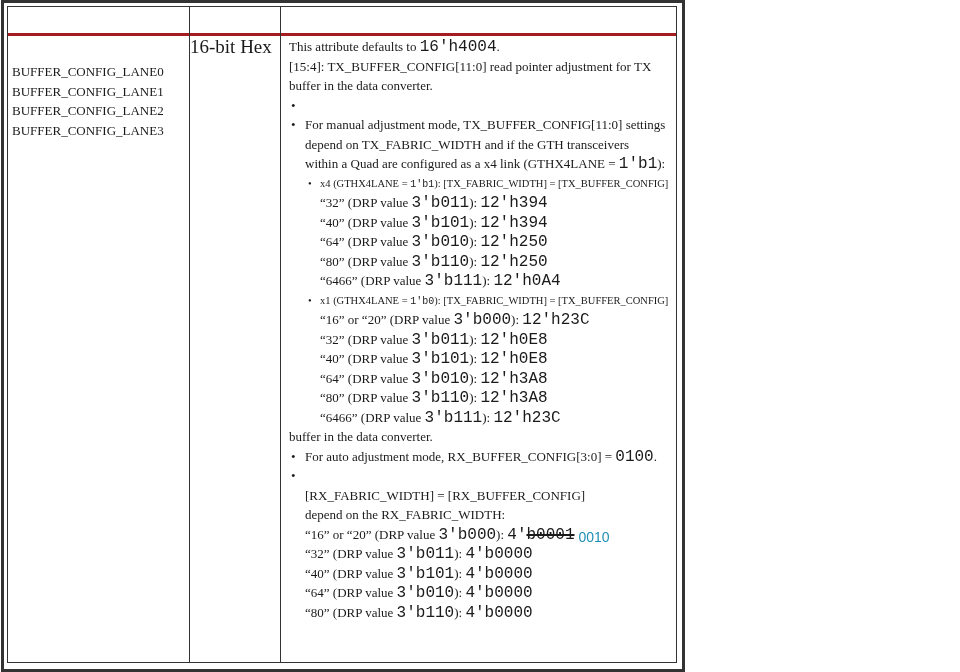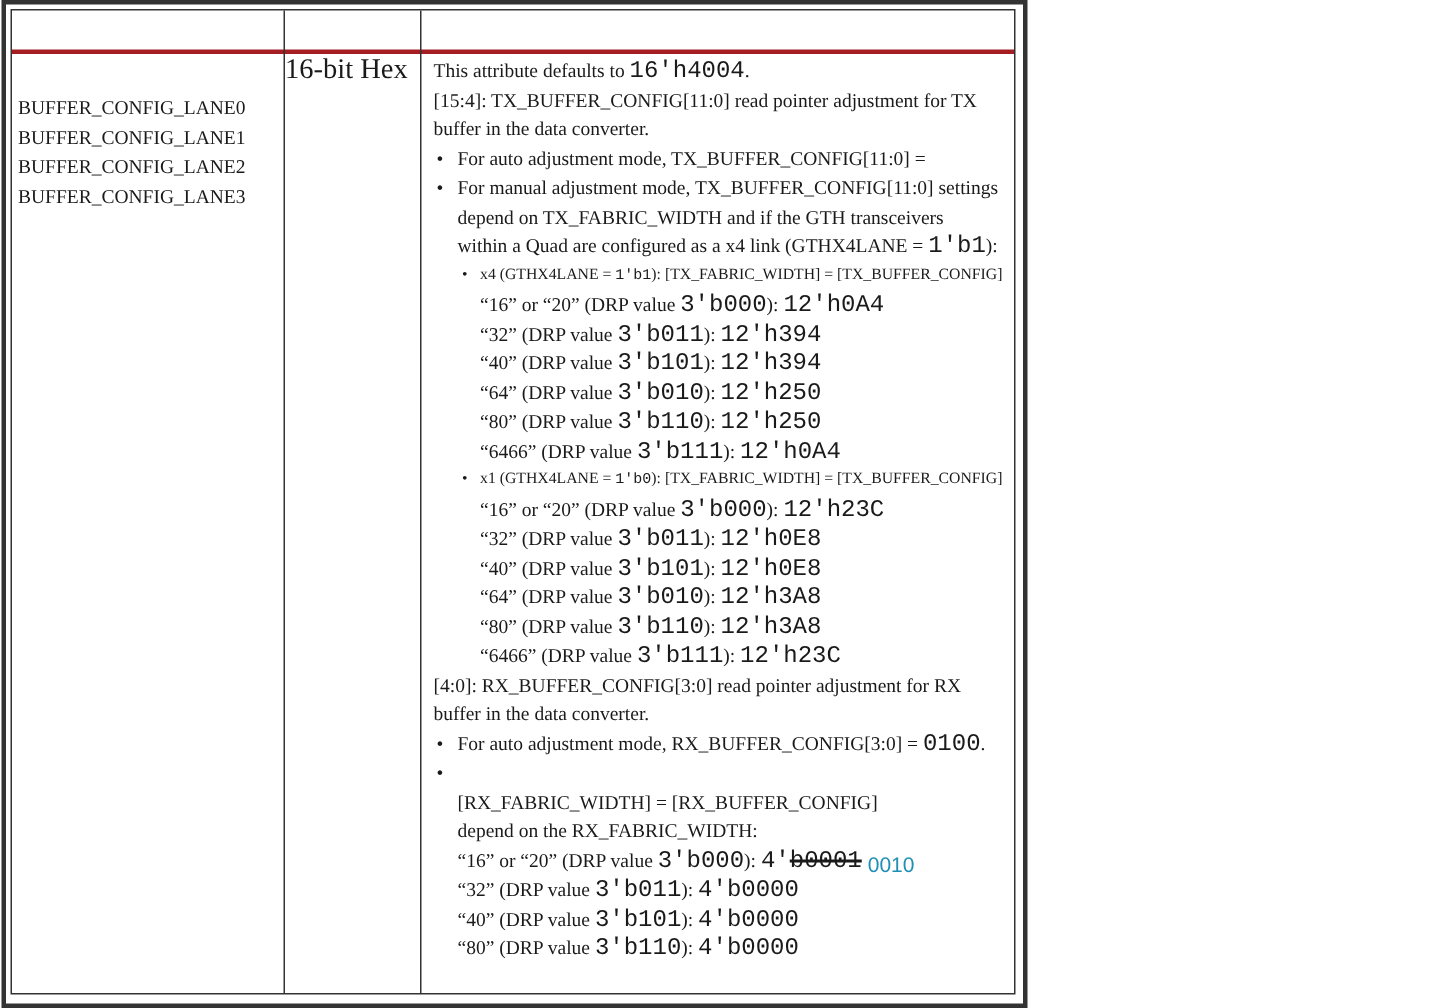--- a/index.html
+++ b/index.html
@@ -118,54 +118,53 @@
 
       <div class="col-type">16-bit Hex</div>
 
       <div class="desc">
 
         <div class="ln i0"><span>This attribute defaults to </span><span class="mono">16'h4004</span><span>.</span></div>
 
         <div class="ln i0">[15:4]: TX_BUFFER_CONFIG[11:0] read pointer adjustment for TX</div>
         <div class="ln i0">buffer in the data converter.</div>
 
-        <div class="ln i1"><span class="bul">•</span><span>For auto adjustment mode, TX_BUFFER_CONFIG[11:0] =</span></div>
+        <div class="ln i1"><span class="bul">•</span></div>
 
         <div class="ln i1"><span class="bul">•</span><span>For manual adjustment mode, TX_BUFFER_CONFIG[11:0] settings</span></div>
         <div class="ln i1">depend on TX_FABRIC_WIDTH and if the GTH transceivers</div>
         <div class="ln i1"><span>within a Quad are configured as a x4 link (GTHX4LANE = </span><span class="mono">1'b1</span><span>):</span></div>
 
         <div class="ln i2 small"><span class="bul2">•</span><span>x4 (GTHX4LANE = </span><span class="mono">1'b1</span><span>): [TX_FABRIC_WIDTH] = [TX_BUFFER_CONFIG]</span></div>
 
-        <div class="ln i2"><span>“16” or “20”</span><span> (DRP value </span><span class="mono">3'b000</span><span>): </span><span class="mono">12'h0A4</span></div>
         <div class="ln i2"><span>“32”</span><span> (DRP value </span><span class="mono">3'b011</span><span>): </span><span class="mono">12'h394</span></div>
         <div class="ln i2"><span>“40”</span><span> (DRP value </span><span class="mono">3'b101</span><span>): </span><span class="mono">12'h394</span></div>
         <div class="ln i2"><span>“64”</span><span> (DRP value </span><span class="mono">3'b010</span><span>): </span><span class="mono">12'h250</span></div>
         <div class="ln i2"><span>“80”</span><span> (DRP value </span><span class="mono">3'b110</span><span>): </span><span class="mono">12'h250</span></div>
         <div class="ln i2"><span>“6466”</span><span> (DRP value </span><span class="mono">3'b111</span><span>): </span><span class="mono">12'h0A4</span></div>
 
         <div class="ln i2 small"><span class="bul2">•</span><span>x1 (GTHX4LANE = </span><span class="mono">1'b0</span><span>): [TX_FABRIC_WIDTH] = [TX_BUFFER_CONFIG]</span></div>
 
         <div class="ln i2"><span>“16” or “20”</span><span> (DRP value </span><span class="mono">3'b000</span><span>): </span><span class="mono">12'h23C</span></div>
         <div class="ln i2"><span>“32”</span><span> (DRP value </span><span class="mono">3'b011</span><span>): </span><span class="mono">12'h0E8</span></div>
         <div class="ln i2"><span>“40”</span><span> (DRP value </span><span class="mono">3'b101</span><span>): </span><span class="mono">12'h0E8</span></div>
         <div class="ln i2"><span>“64”</span><span> (DRP value </span><span class="mono">3'b010</span><span>): </span><span class="mono">12'h3A8</span></div>
         <div class="ln i2"><span>“80”</span><span> (DRP value </span><span class="mono">3'b110</span><span>): </span><span class="mono">12'h3A8</span></div>
         <div class="ln i2"><span>“6466”</span><span> (DRP value </span><span class="mono">3'b111</span><span>): </span><span class="mono">12'h23C</span></div>
 
-        <div class="ln i0">[4:0]: RX_BUFFER_CONFIG[3:0] read pointer adjustment for RX</div>
         <div class="ln i0">buffer in the data converter.</div>
 
         <div class="ln i1"><span class="bul">•</span><span>For auto adjustment mode, RX_BUFFER_CONFIG[3:0] = </span><span class="mono">0100</span><span>.</span></div>
 
         <div class="ln i1"><span class="bul">•</span></div>
         <div class="ln i1">[RX_FABRIC_WIDTH] = [RX_BUFFER_CONFIG]</div>
         <div class="ln i1">depend on the RX_FABRIC_WIDTH:</div>
 
         <div class="ln i1"><span>“16” or “20”</span><span> (DRP value </span><span class="mono">3'b000</span><span>): </span><span class="mono">4'</span><span class="mono strike">b0001</span><span class="annot">0010</span></div>
         <div class="ln i1"><span>“32”</span><span> (DRP value </span><span class="mono">3'b011</span><span>): </span><span class="mono">4'b0000</span></div>
         <div class="ln i1"><span>“40”</span><span> (DRP value </span><span class="mono">3'b101</span><span>): </span><span class="mono">4'b0000</span></div>
+        <div class="ln i1"><span>“64”</span><span> (DRP value </span><span class="mono">3'b010</span><span>): </span><span class="mono">4'b0000</span></div>
         <div class="ln i1"><span>“80”</span><span> (DRP value </span><span class="mono">3'b110</span><span>): </span><span class="mono">4'b0000</span></div>
 
       </div>
     </div>
   </div>
 </div>
 
 </body></html>

